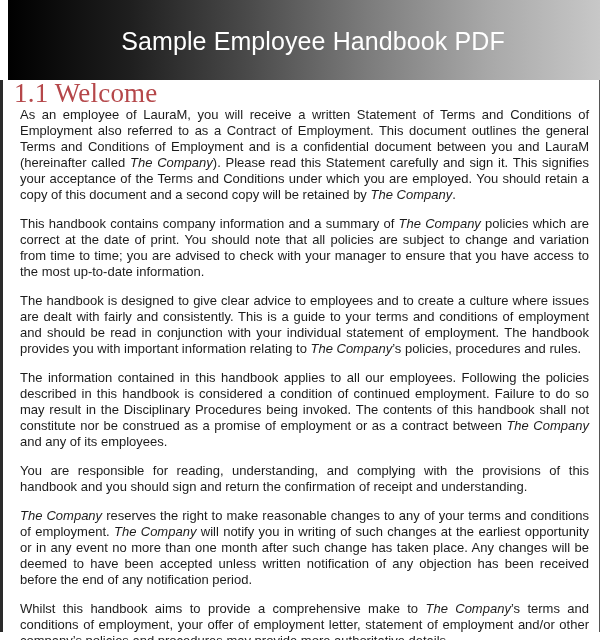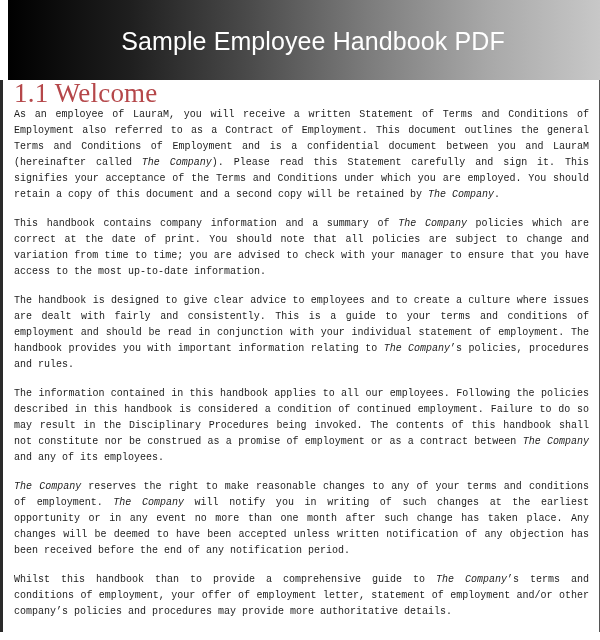--- a/index.html
+++ b/index.html
@@ -46,24 +46,24 @@
       font-weight: normal;
       color: #b5474a;
       font-size: 27px;
       margin: 0;
       line-height: 1;
       letter-spacing: 0.2px;
     }
     .h-welcome { margin-top: 6px; margin-bottom: 18px; }
     .h-purpose { margin-top: 20px; margin-bottom: 16px; }
     p.para {
-      font-family: Liberation Mono, monospace;
-      font-size: 10px;
+      font-family: Liberation Sans, sans-serif;
+      font-size: 13px;
       line-height: 16px;
-      margin: 0 0 13px 0;
+      margin: 0 0 13px 6px;
       text-align: justify;
       color: #1c1c1c;
     }
     em.company { font-style: italic; }
   </style>
 </head>
 <body>
 
 <div class="banner">
   <span class="banner-title">Sample Employee Handbook PDF</span>
@@ -74,18 +74,19 @@
   <h1 class="section-heading h-welcome">1.1 Welcome</h1>
   <p class="para"><span>As an employee of LauraM, you will receive a written Statement of Terms and Conditions of Employment also referred to as a Contract of Employment. This document outlines the general Terms and Conditions of Employment and is a confidential document between you and LauraM (hereinafter called </span><em class="company">The Company</em><span>). Please read this Statement carefully and sign it. This signifies your acceptance of the Terms and Conditions under which you are employed. You should retain a copy of this document and a second copy will be retained by </span><em class="company">The Company</em><span>.</span></p>
 
 
   <p class="para"><span>This handbook contains company information and a summary of </span><em class="company">The Company</em><span> policies which are correct at the date of print. You should note that all policies are subject to change and variation from time to time; you are advised to check with your manager to ensure that you have access to the most up-to-date information.</span></p>
 
   <p class="para"><span>The handbook is designed to give clear advice to employees and to create a culture where issues are dealt with fairly and consistently. This is a guide to your terms and conditions of employment and should be read in conjunction with your individual statement of employment. The handbook provides you with important information relating to </span><em class="company">The Company</em><span>’s policies, procedures and rules.</span></p>
 
   <p class="para"><span>The information contained in this handbook applies to all our employees. Following the policies described in this handbook is considered a condition of continued employment. Failure to do so may result in the Disciplinary Procedures being invoked. The contents of this handbook shall not constitute nor be construed as a promise of employment or as a contract between </span><em class="company">The Company</em><span> and any of its employees.</span></p>
 
+  <p class="para"><span>You are responsible for reading, understanding, and complying with the provisions of this handbook and you should sign and return the confirmation of receipt and understanding.</span></p>
 
   <p class="para"><em class="company">The Company</em><span> reserves the right to make reasonable changes to any of your terms and conditions of employment. </span><em class="company">The Company</em><span> will notify you in writing of such changes at the earliest opportunity or in any event no more than one month after such change has taken place. Any changes will be deemed to have been accepted unless written notification of any objection has been received before the end of any notification period.</span></p>
 
-  <p class="para"><span>Whilst this handbook than to provide a comprehensive guide to </span><em class="company">The Company</em><span>’s terms and conditions of employment, your offer of employment letter, statement of employment and/or other company’s policies and procedures may provide more authoritative details.</span></p>
+  <p class="para"><span>Whilst this handbook aims to provide a comprehensive make to </span><em class="company">The Company</em><span>’s terms and conditions of employment, your offer of employment letter, statement of employment and/or other company’s policies and procedures may provide more authoritative details.</span></p>
 
 </div>
 
 </body></html>

